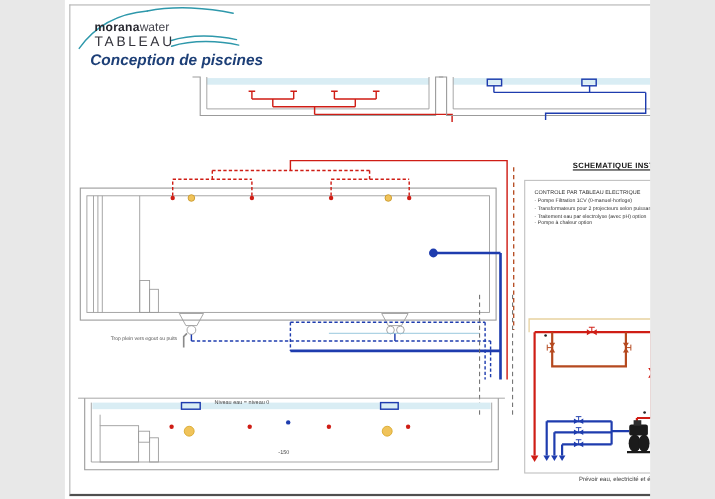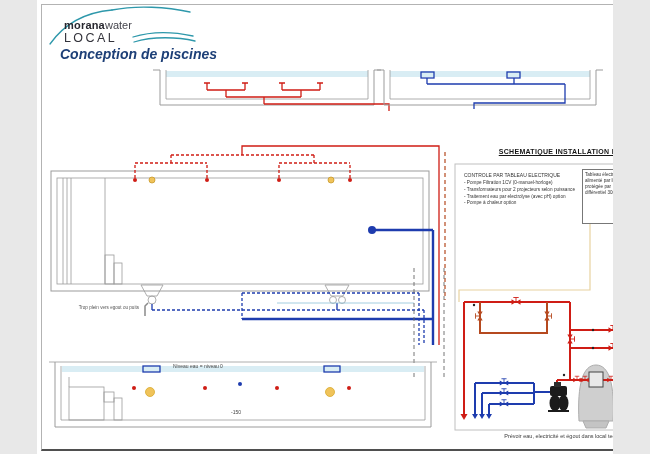--- a/index.html
+++ b/index.html
@@ -1,16 +1,16 @@
 <!DOCTYPE html>
 <html style="--red_pipe: #cf1d15; --dark_red_pipe: #b5491f; --blue_pipe: #1e3cae; --water_blue: #d9edf4; --wall_gray: #9b9b9b; --yellow_line: #e8d2a0; --light_yellow: #f0c35a; --wave_teal: #2e98ab; --tagline_blue: #1d3f77; --filter_gray: #cfcfcf; --pump_black: #1b1b1b;"><head>
 <meta charset="utf-8">
 <style>
   html,body{margin:0;padding:0;background:#e8e8e8;}
-  .page{position:relative;width:576px;height:454px;background:#fff;margin:0 auto;
+  .page{position:relative;width:532px;height:454px;background:#fff;margin:0 auto;
         font-family:"Liberation Sans",sans-serif;overflow:hidden;}
   .frame{position:absolute;left:4px;top:4px;width:640px;height:444px;
          border:1px solid #b3b3b3;border-bottom:2px solid #4f4f4f;}
   svg.draw{position:absolute;left:0;top:0;}
   
   .s-gray{stroke:var(--wall_gray);stroke-width:1;fill:none}
   .s-gray-thin{stroke:var(--wall_gray);stroke-width:.8;fill:none}
   .s-red{stroke:var(--red_pipe);stroke-width:1.3;fill:none}
   .s-red-d{stroke:var(--red_pipe);stroke-width:1.3;fill:none;stroke-dasharray:3,2}
   .s-red2{stroke:var(--red_pipe);stroke-width:2;fill:none}
@@ -208,21 +208,21 @@
       <circle cx="437" cy="305" r="1.2" fill="#222"></circle>
       <circle cx="556" cy="330" r="1.2" fill="#222"></circle>
       <circle cx="556" cy="348" r="1.2" fill="#222"></circle>
       <circle cx="527" cy="375" r="1.2" fill="#222"></circle>
     </g>
   </svg>
 
   <div class="txt logo-line1">
     <b>morana</b><span>water</span>
   </div>
-  <div class="txt logo-design">LOCAL</div>
+  <div class="txt logo-design">TABLEAU</div>
   <div class="txt logo-tagline">Conception de piscines</div>
 
   <div class="txt lbl-overflow">Trop plein vers egout ou puits</div>
   <div class="txt lbl-niveau">Niveau eau = niveau 0</div>
   <div class="txt lbl-depth">-150</div>
 
   <div class="txt panel-title">SCHEMATIQUE INSTALLATION LOCAL</div>
   <div class="txt control-block">
     <div class="control-title">CONTROLE PAR TABLEAU ELECTRIQUE</div>
     <div class="control-item">- Pompe Filtration 1CV (0-manuel-horloge)</div>

